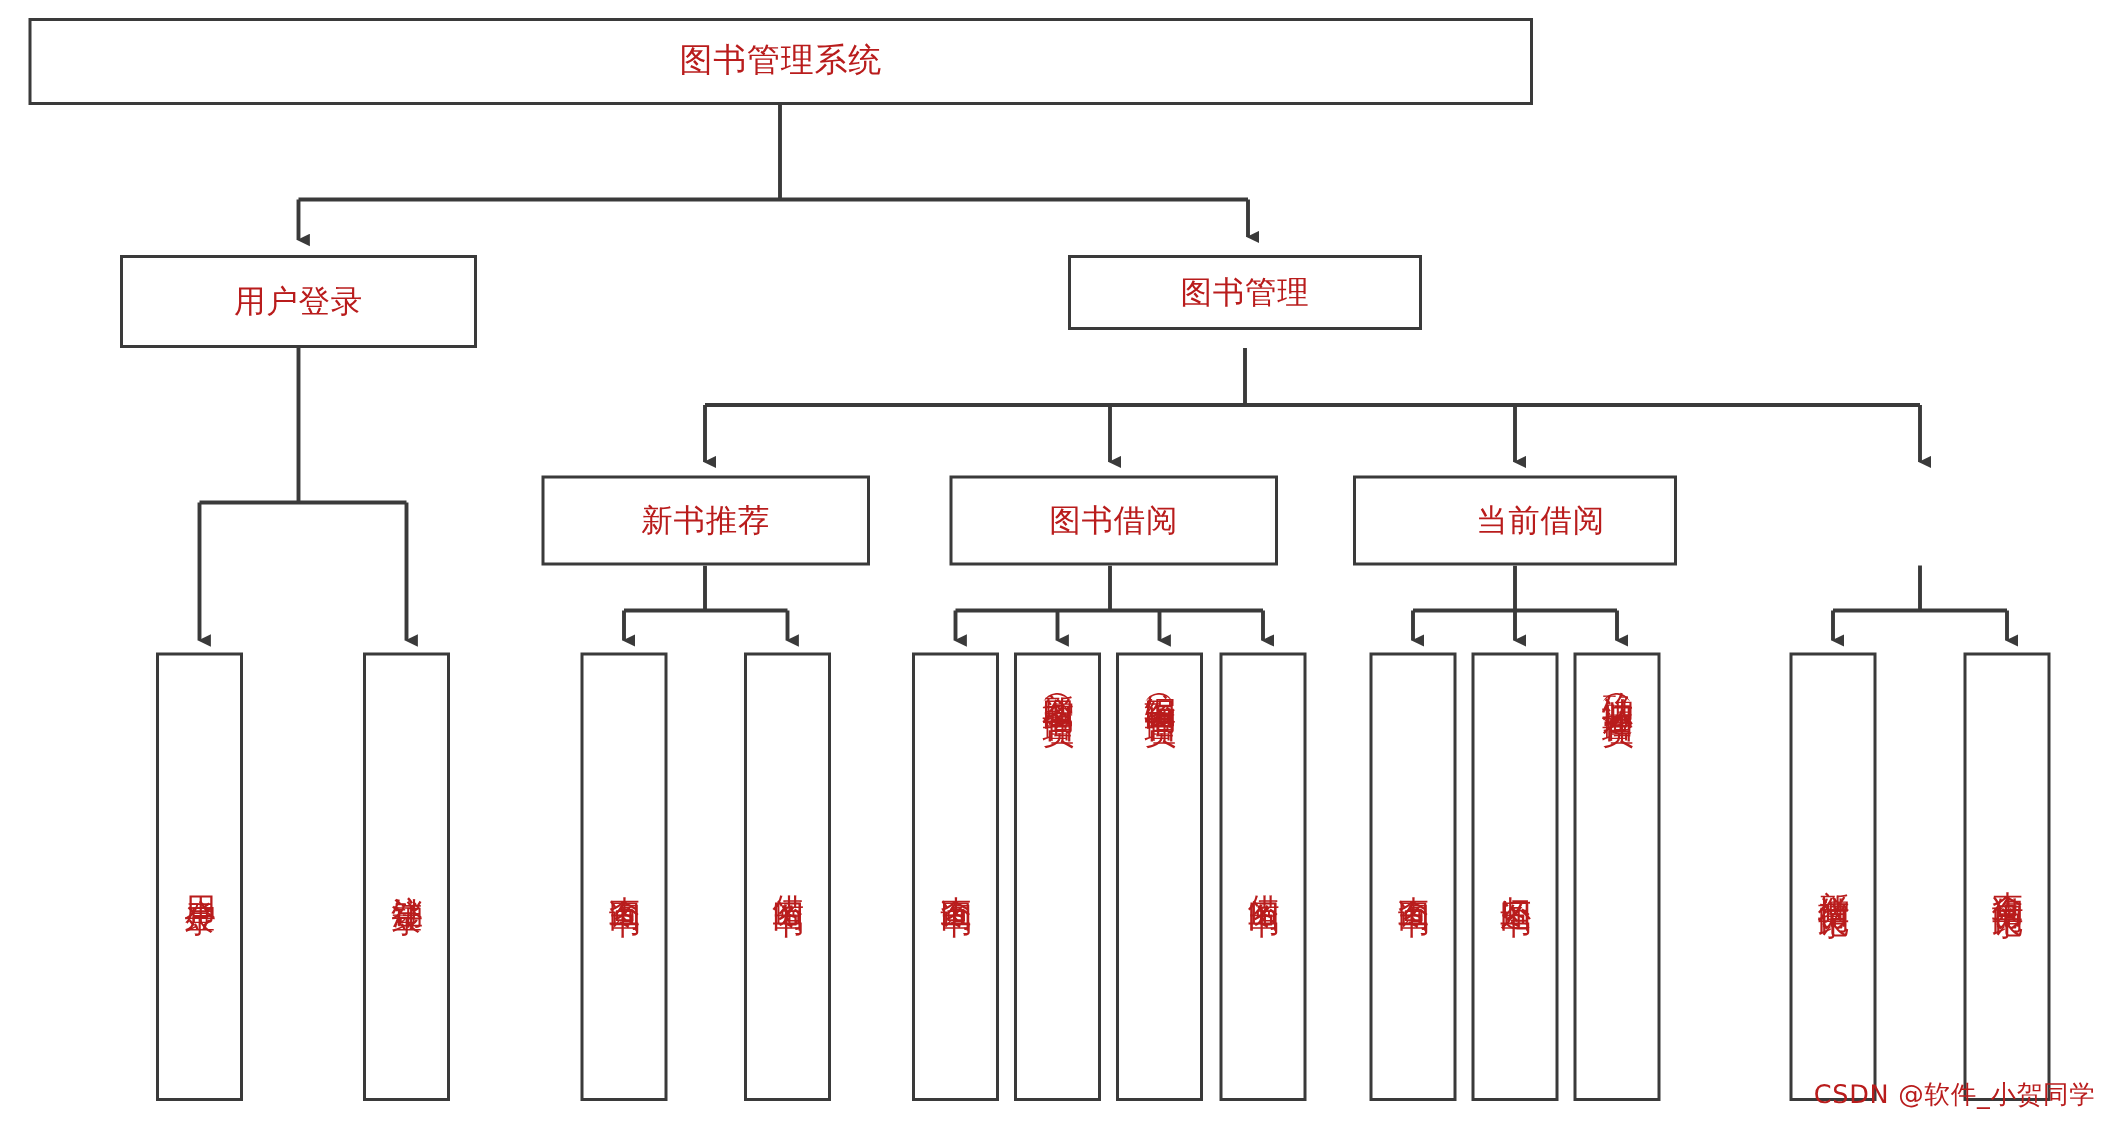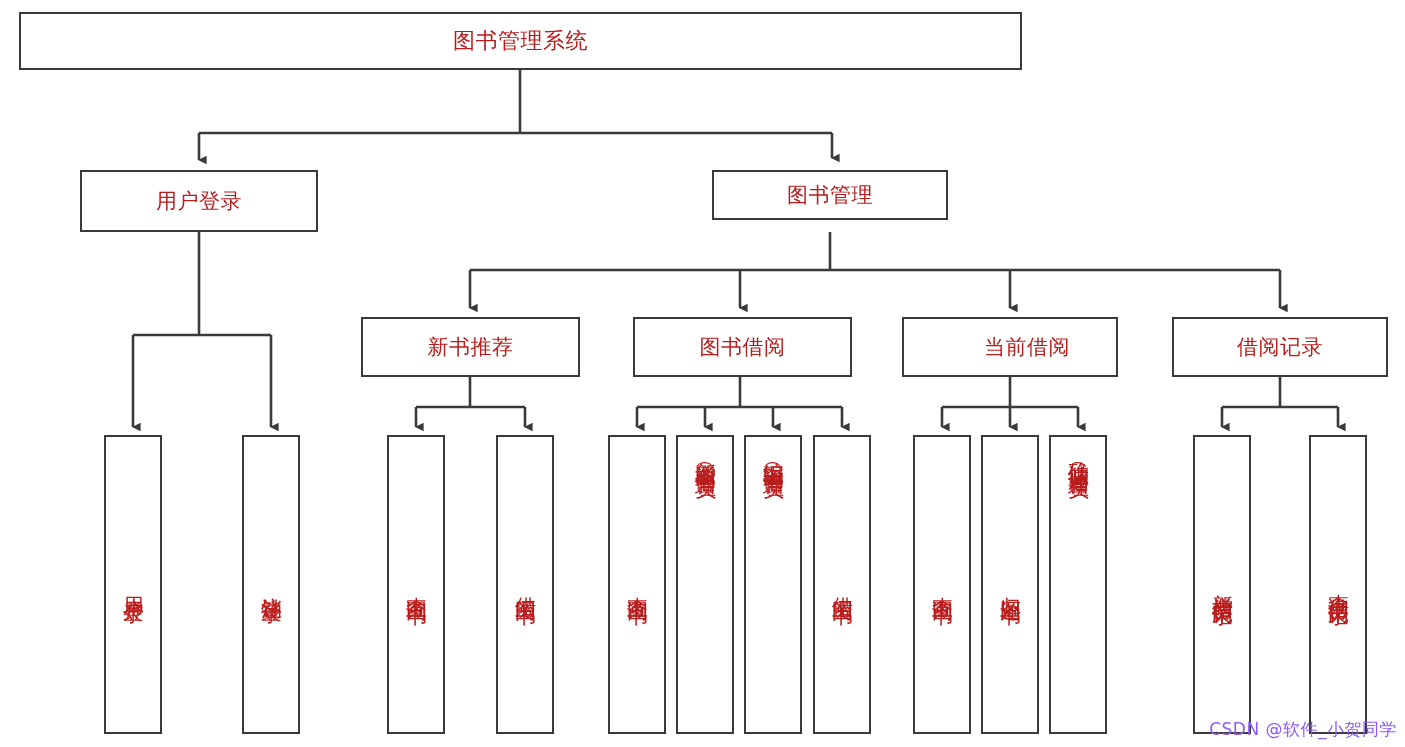--- a/index.html
+++ b/index.html
@@ -64,21 +64,21 @@
   }
   .node.vert.mid {
     align-items: center;
     padding-top: 0;
   }
   #watermark {
     position: absolute;
     right: 8px;
     bottom: 6px;
     font-size: 17px;
-    color: #8b5cf6;
+    color: #b91c1c;
     letter-spacing: 0.5px;
     white-space: nowrap;
     user-select: none;
     margin-top: 48px;
   }
 </style>
 </head>
 <body>
 
 <div id="canvas">
@@ -152,23 +152,20 @@
   </div>
 
   <div class="node horiz" style="left:633px; top:317px; width:219px; height:60px;">
     <span class="label">图书借阅</span>
   </div>
 
   <div class="node horiz" style="left:902px; top:317px; width:216px; height:60px;padding-left:34px;">
     <span class="label">当前借阅</span>
   </div>
 
-  <div class="node horiz" style="left:1172px; top:317px; width:216px; height:60px;">
-    <span class="label">借阅记录</span>
-  </div>
 
   <div class="node vert mid" style="left:104px; top:435px; width:58px; height:299px;">
     <span class="label">用户登录</span>
   </div>
 
   <div class="node vert mid" style="left:242px; top:435px; width:58px; height:299px;">
     <span class="label">注销登录</span>
   </div>
 
   <div class="node vert mid" style="left:387px; top:435px; width:58px; height:299px;">

